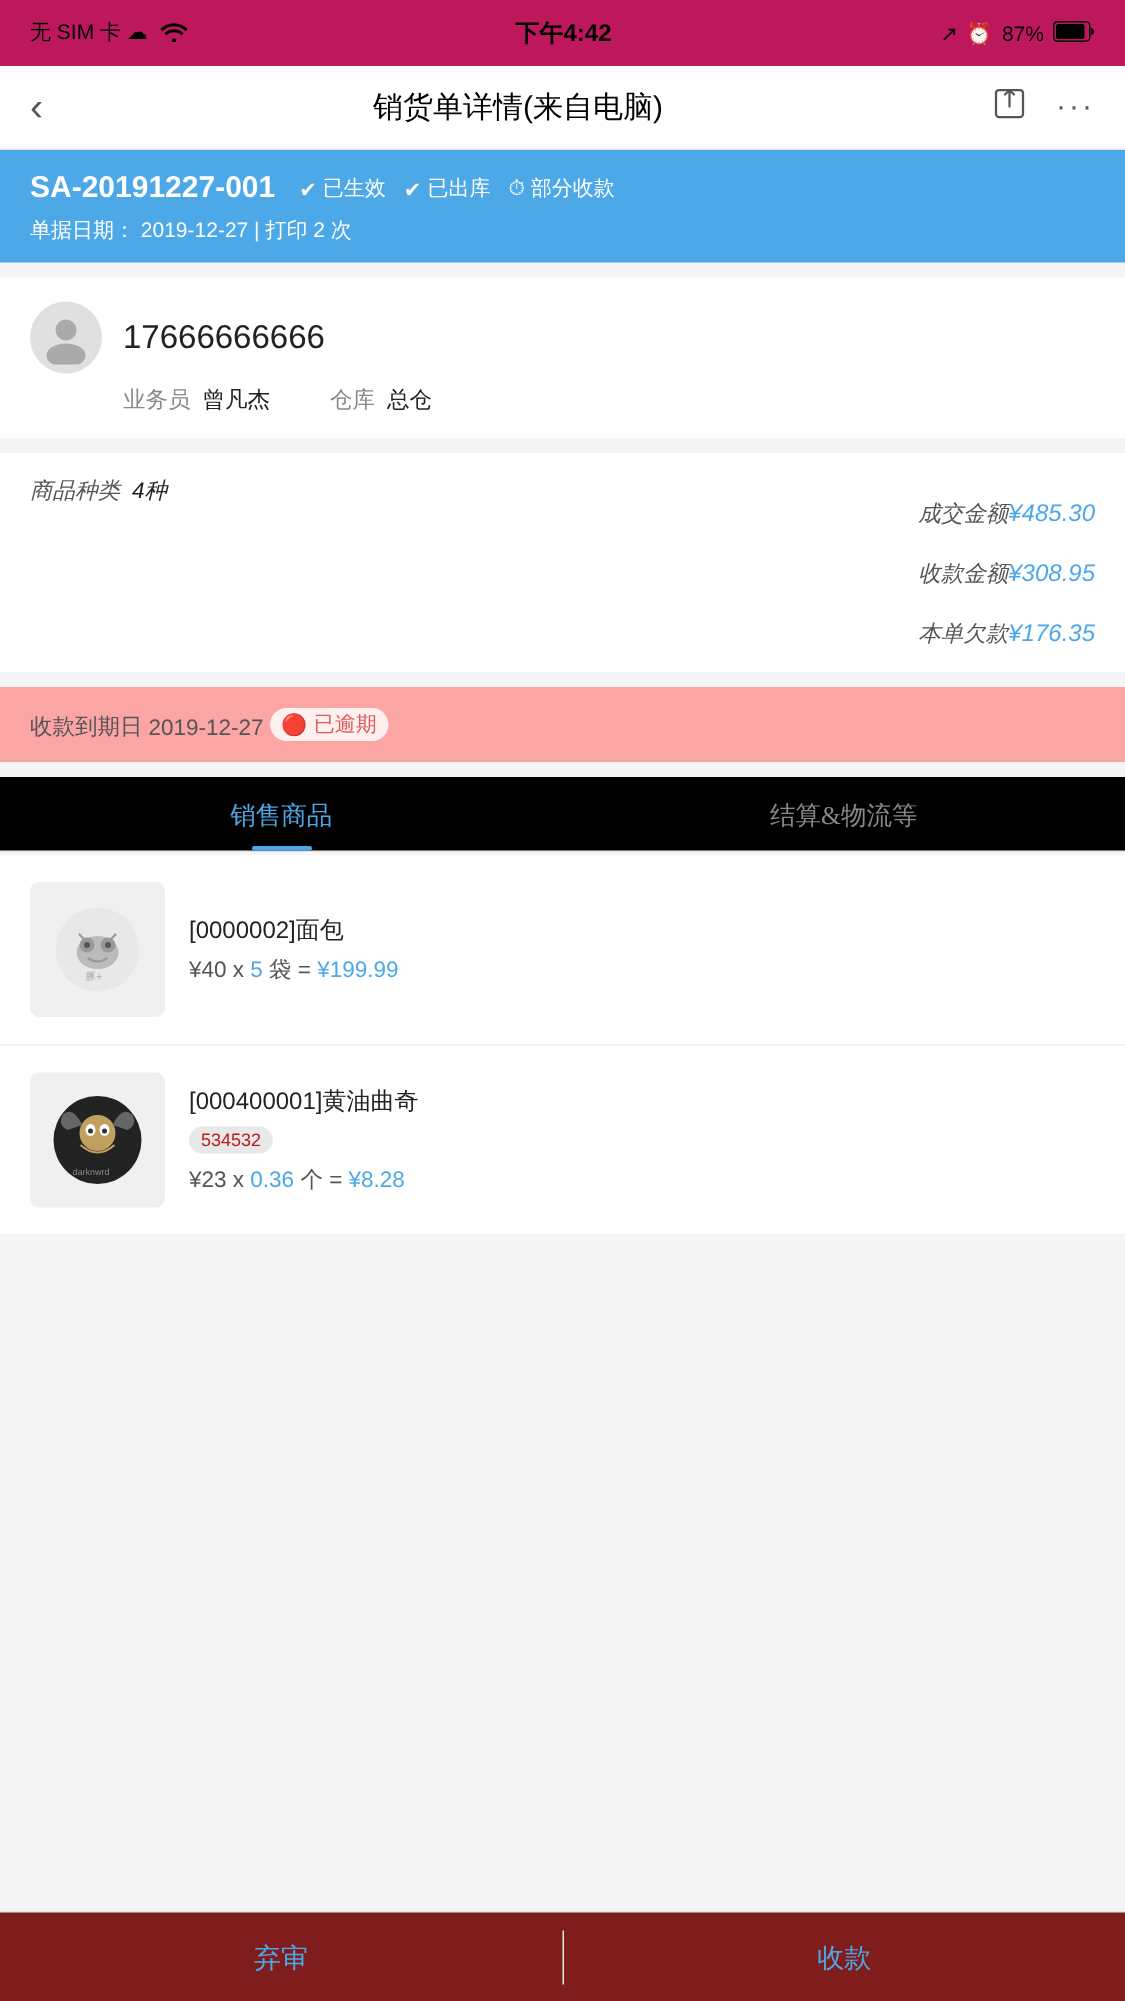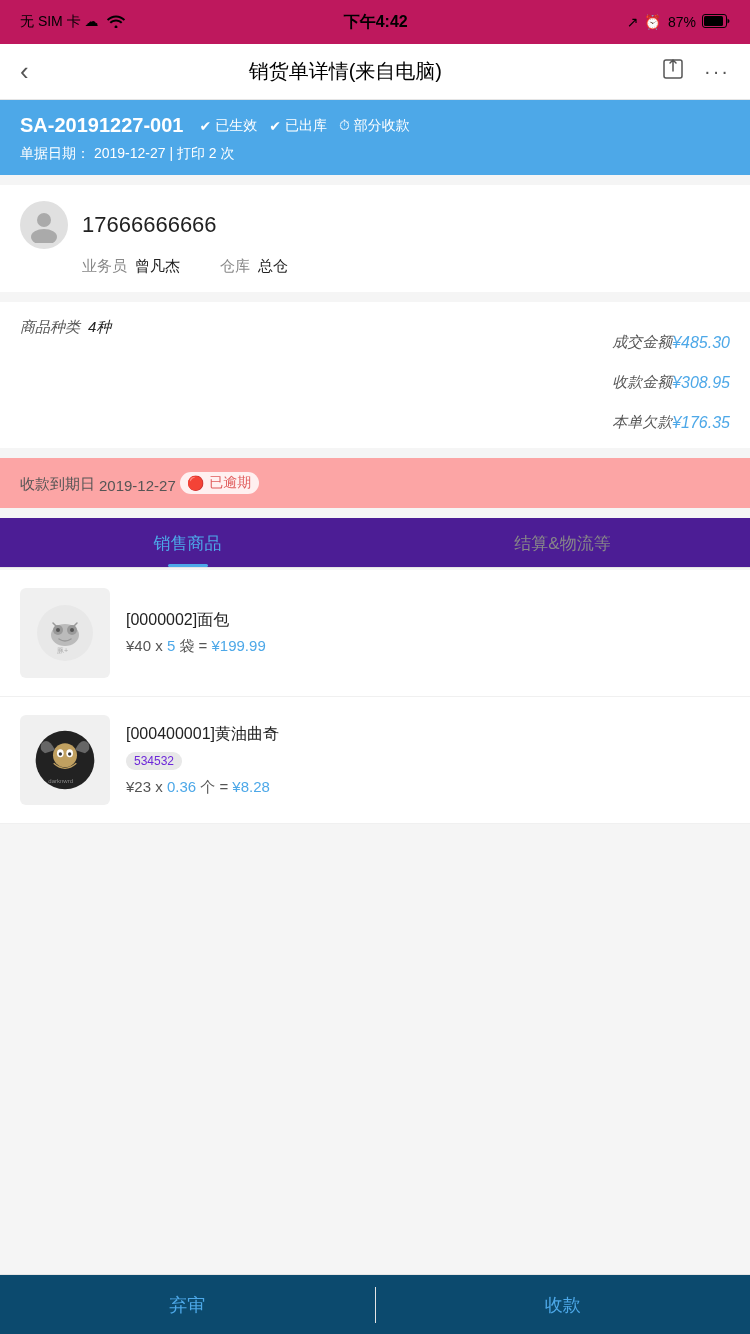--- a/index.html
+++ b/index.html
@@ -185,24 +185,25 @@
       gap: 4px;
       color: #e05c5c;
       font-size: 14px;
       background: #fff0f0;
       border-radius: 12px;
       padding: 2px 8px;
     }
 
     
     .tabs-section {
-      background: #4c1d95;
+      background: #000000;
       margin-top: 10px;
       display: flex;
       border-bottom: 1px solid #e5e5e5;
+      font-family: Liberation Serif, serif;
     }
     .tab {
       flex: 1;
       text-align: center;
       padding: 14px 0 12px;
       font-size: 17px;
       color: #888;
       position: relative;
       cursor: pointer;
     }
@@ -247,41 +248,41 @@
     .product-img svg { width: 60px; height: 60px; }
     .product-info { flex: 1; }
     .product-name {
       font-size: 16px;
       color: #222;
       margin-bottom: 6px;
     }
     .product-tag {
       display: inline-block;
       background: #e8e8e8;
-      color: #6d28d9;
+      color: #b91c1c;
       font-size: 12px;
       padding: 2px 8px;
       border-radius: 10px;
       margin-bottom: 8px;
     }
     .product-price {
       font-size: 15px;
       color: #555;
     }
     .price-qty { color: #4da8e8; }
     .price-total { color: #4da8e8; font-weight: 500; }
 
     
     .bottom-bar {
       position: fixed;
       bottom: 0;
       left: 0;
       width: 750px;
       height: 60px;
-      background: #0c4a6e;
+      background: #7f1d1d;
       border-top: 1px solid #e5e5e5;
       display: flex;
     }
     .bottom-btn {
       flex: 1;
       display: flex;
       align-items: center;
       justify-content: center;
       font-size: 18px;
       cursor: pointer;

